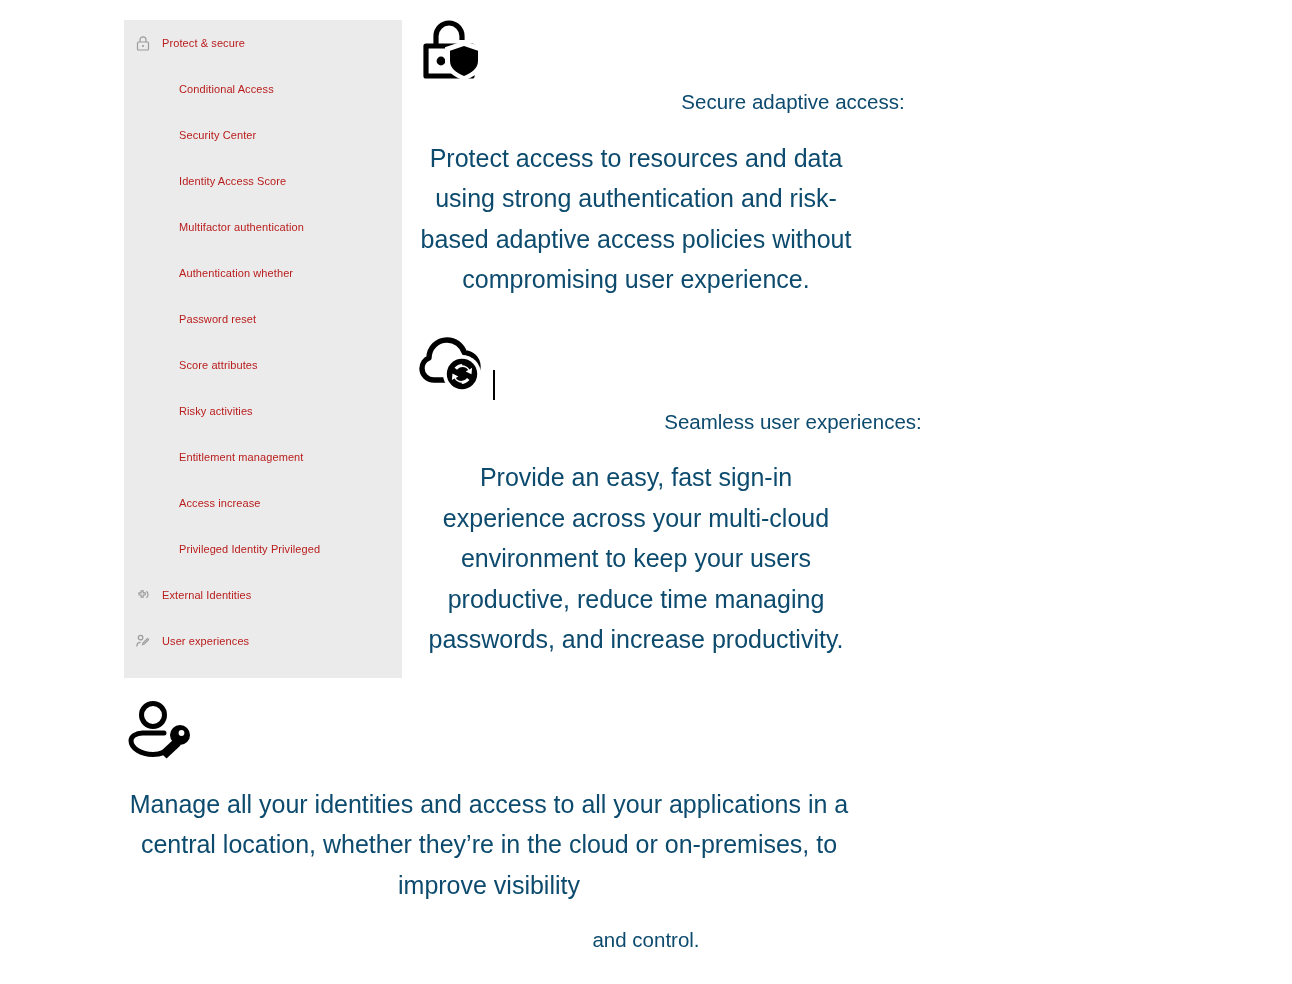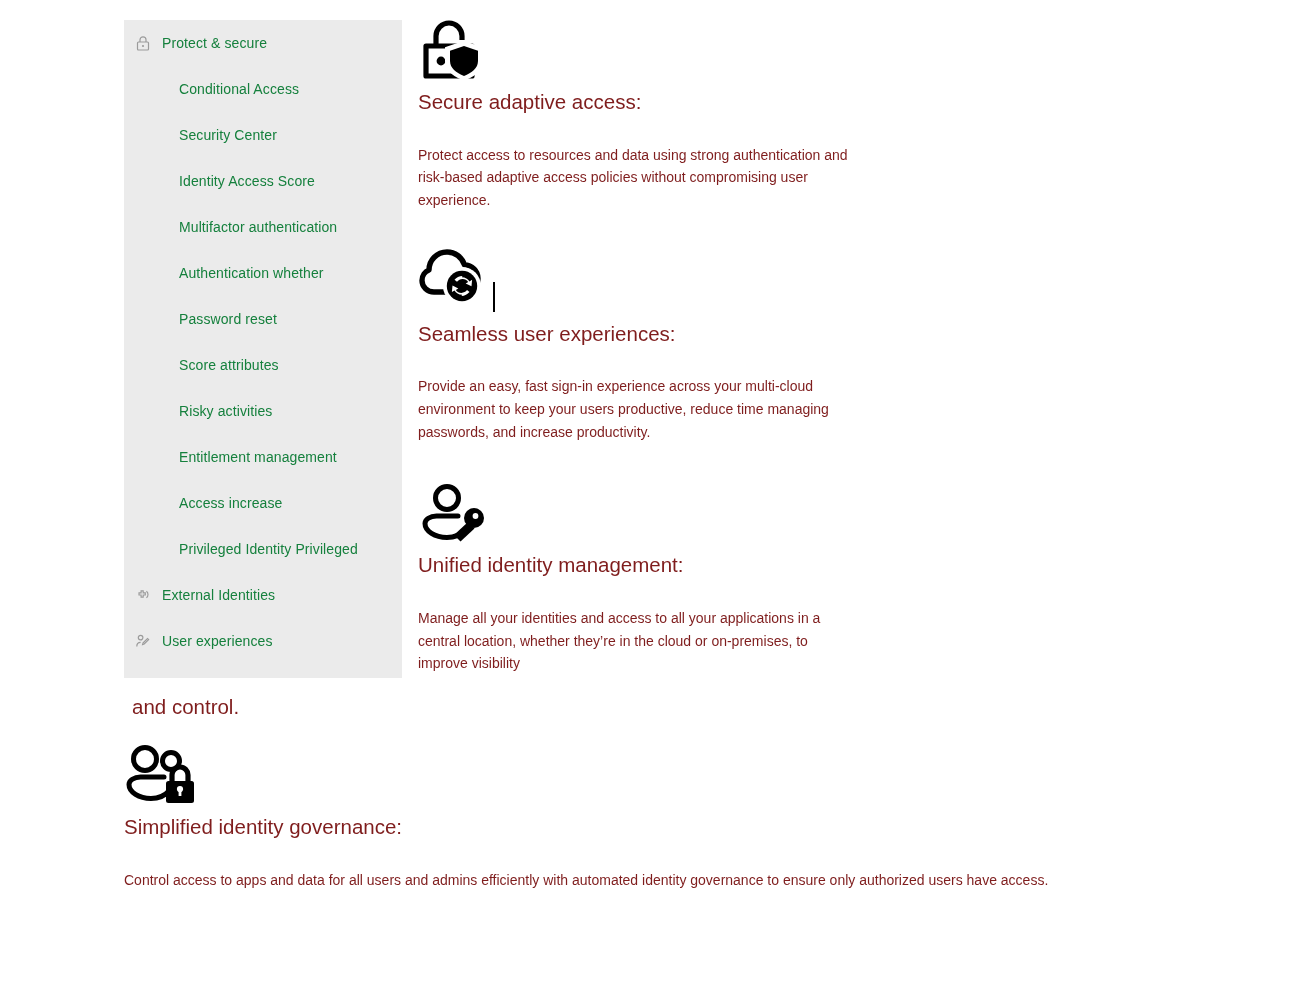--- a/index.html
+++ b/index.html
@@ -47,34 +47,35 @@
     min-width: 27px;
     height: 20px;
     display: flex;
     align-items: center;
     justify-content: flex-start;
     color: #9b9b9b;
   }
   .nav-icon svg { display: block; }
 
   .nav-label {
-    font-size: 14px;
-    color: #15803d;
+    font-size: 11px;
+    color: #b91c1c;
     letter-spacing: 0.1px;
     white-space: nowrap;
   }
   .nav-item.child .nav-label {
     padding-left: 17px;
   }
 
   
   .article {
     font-size: 20.5px;
     line-height: 1.62;
-    color: #7f1d1d;
+    color: #0c4a6e;
+    text-align: center;
   }
 
   .feature-icon {
     margin: 0;
     padding: 0;
     line-height: 0;
     height: 62px;
   }
   .feature-icon.first { margin-top: 0; }
   .feature-icon svg { display: block; }
@@ -93,32 +94,32 @@
     margin-bottom: 2px;
   }
 
   .lead {
     margin: 6px 0 0 0;
     font-size: 20.5px;
     line-height: 1.35;
   }
 
   .para {
-    margin: 28px 0 0 0;
-    font-size: 14px;
+    margin: 22px 0 0 0;
+    font-size: 25px;
     line-height: 1.62;
     max-width: 730px;
   }
 
   .block-spacer { height: 40px; }
 
   .clear { clear: both; }
 
   .tail-para {
-    margin: 8px;
+    margin: 18px;
     font-size: 20.5px;
     line-height: 1.62;
   }
 
   .bottom-block {
     clear: both;
     padding-top: 14px;
   }
   .bottom-block .para { max-width: 950px; }
 </style>
@@ -262,21 +263,20 @@
       <svg width="72" height="60" viewBox="0 0 72 60" fill="none">
         <circle cx="29" cy="15" r="11.5" stroke="#000" stroke-width="5" fill="none"></circle>
         <path d="M47 47c-4 4.6-10.5 7.4-18 7.4C17 54.4 7 48.2 7 40.5 7 36.4 12 33 18.5 33H40" stroke="#000" stroke-width="5" fill="none" stroke-linecap="round"></path>
         <g fill="#000">
           <circle cx="56" cy="35" r="10"></circle>
           <path d="M50 39l-14 13 6.5 6.5 14-13z"></path>
           <circle cx="57.5" cy="33" r="2.9" fill="#fff"></circle>
         </g>
       </svg>
     </div>
-    <p class="lead">Unified identity management:</p>
     <p class="para">Manage all your identities and access to all your applications in a central location, whether they’re in the cloud or on-premises, to improve visibility</p>
 
     <div class="clear"></div>
     <p class="tail-para">and control.</p>
   </div>
 
   <div class="bottom-block article">
     <div class="feature-icon">
       <svg width="78" height="62" viewBox="0 0 78 62" fill="none">
         <circle cx="21" cy="14" r="11.5" stroke="#000" stroke-width="5" fill="none"></circle>

